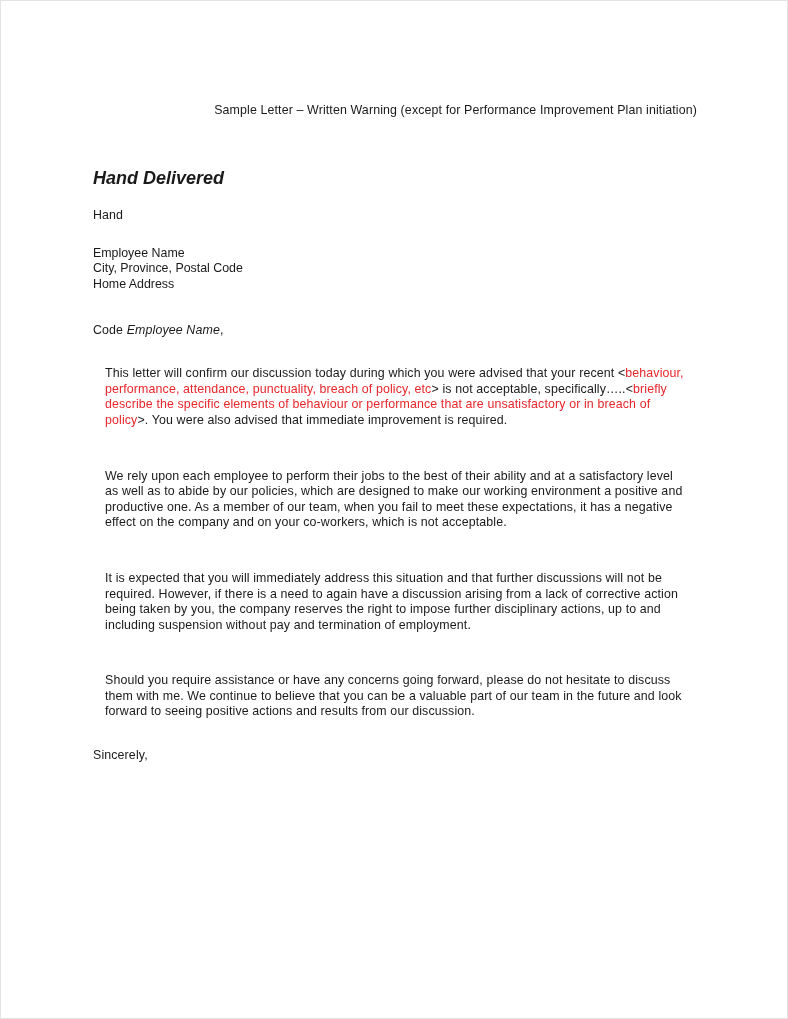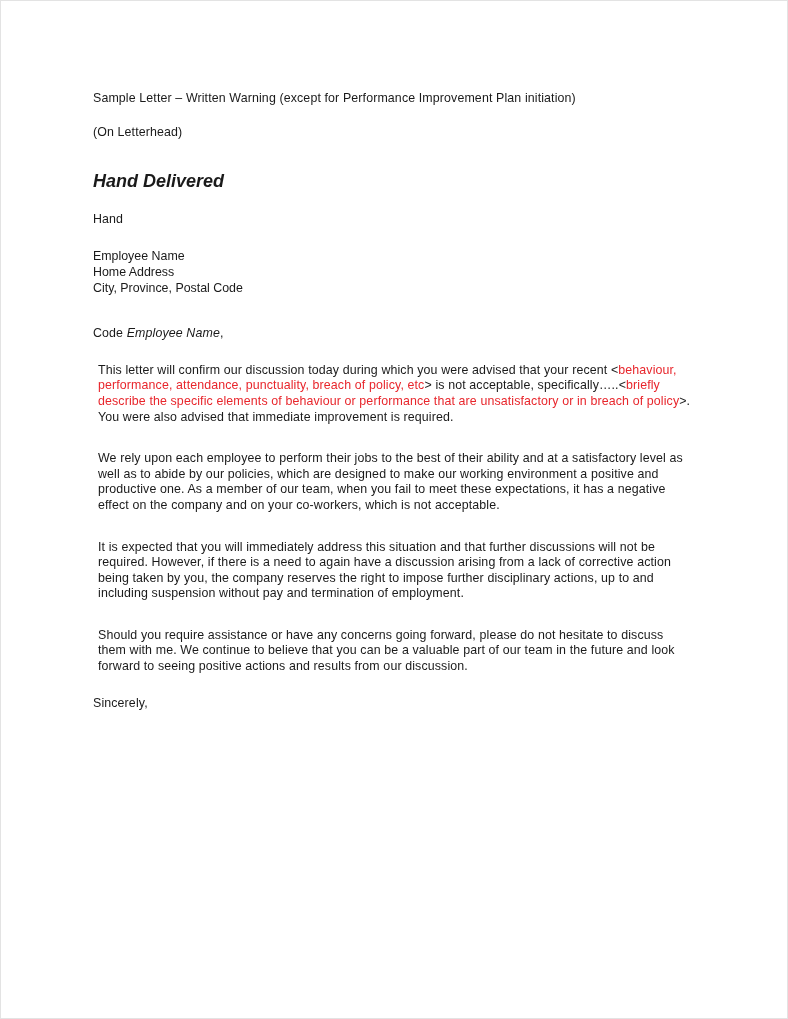--- a/index.html
+++ b/index.html
@@ -24,21 +24,22 @@
     top: 90px;
     width: 604px;
   }
   .line, .para {
     font-size: 12.4px;
     line-height: 15.6px;
     color: #1a1a1a;
     letter-spacing: 0.01em;
   }
   .title {
-    margin: 0 0 0 0;
+    margin: 12px 0 0 0;
+    text-align: right;
   }
   .gap-18 { height: 18px; }
   .gap-22 { height: 22px; }
   .gap-30 { height: 30px; }
   .gap-16 { height: 16px; }
   .gap-34 { height: 34px; }
   .gap-40 { height: 40px; }
 
   .hand-delivered {
     font-weight: bold;
@@ -53,49 +54,48 @@
   .salutation .name-italic {
     font-style: italic;
   }
   .red {
     color: #e8262c;
   }
   .blk {
     color: #1a1a1a;
   }
   .para {
-    margin: 5px;
+    margin: 12px;
     text-align: left;
   }
 </style>
 </head>
 <body>
 
 <div class="page">
   <div class="letter">
 
     <div class="line title">Sample Letter – Written Warning (except for Performance Improvement Plan initiation)</div>
 
     <div class="gap-18"></div>
 
-    <div class="line">(On Letterhead)</div>
 
     <div class="gap-34"></div>
 
     <div class="hand-delivered">Hand Delivered</div>
 
     <div class="gap-22"></div>
 
     <div class="line">Hand</div>
 
     <div class="gap-22"></div>
 
     <div class="addr-line">Employee Name</div>
+    <div class="addr-line">City, Province, Postal Code</div>
     <div class="addr-line">Home Address</div>
-    <div class="addr-line">City, Province, Postal Code</div>
 
     <div class="gap-30"></div>
 
     <div class="line salutation"><span>Code </span><span class="name-italic">Employee Name</span><span>,</span></div>
 
     <div class="gap-16"></div>
 
     <p class="para"><span class="blk">This letter will confirm our discussion today during which you were advised that your recent &lt;</span><span class="red">behaviour, performance, attendance, punctuality, breach of policy, etc</span><span class="blk">&gt; is not acceptable, specifically…..&lt;</span><span class="red">briefly describe the specific elements of behaviour or performance that are unsatisfactory or in breach of policy</span><span class="blk">&gt;.  You were also advised that immediate improvement is required.</span></p>
 
     <div class="gap-16"></div>

